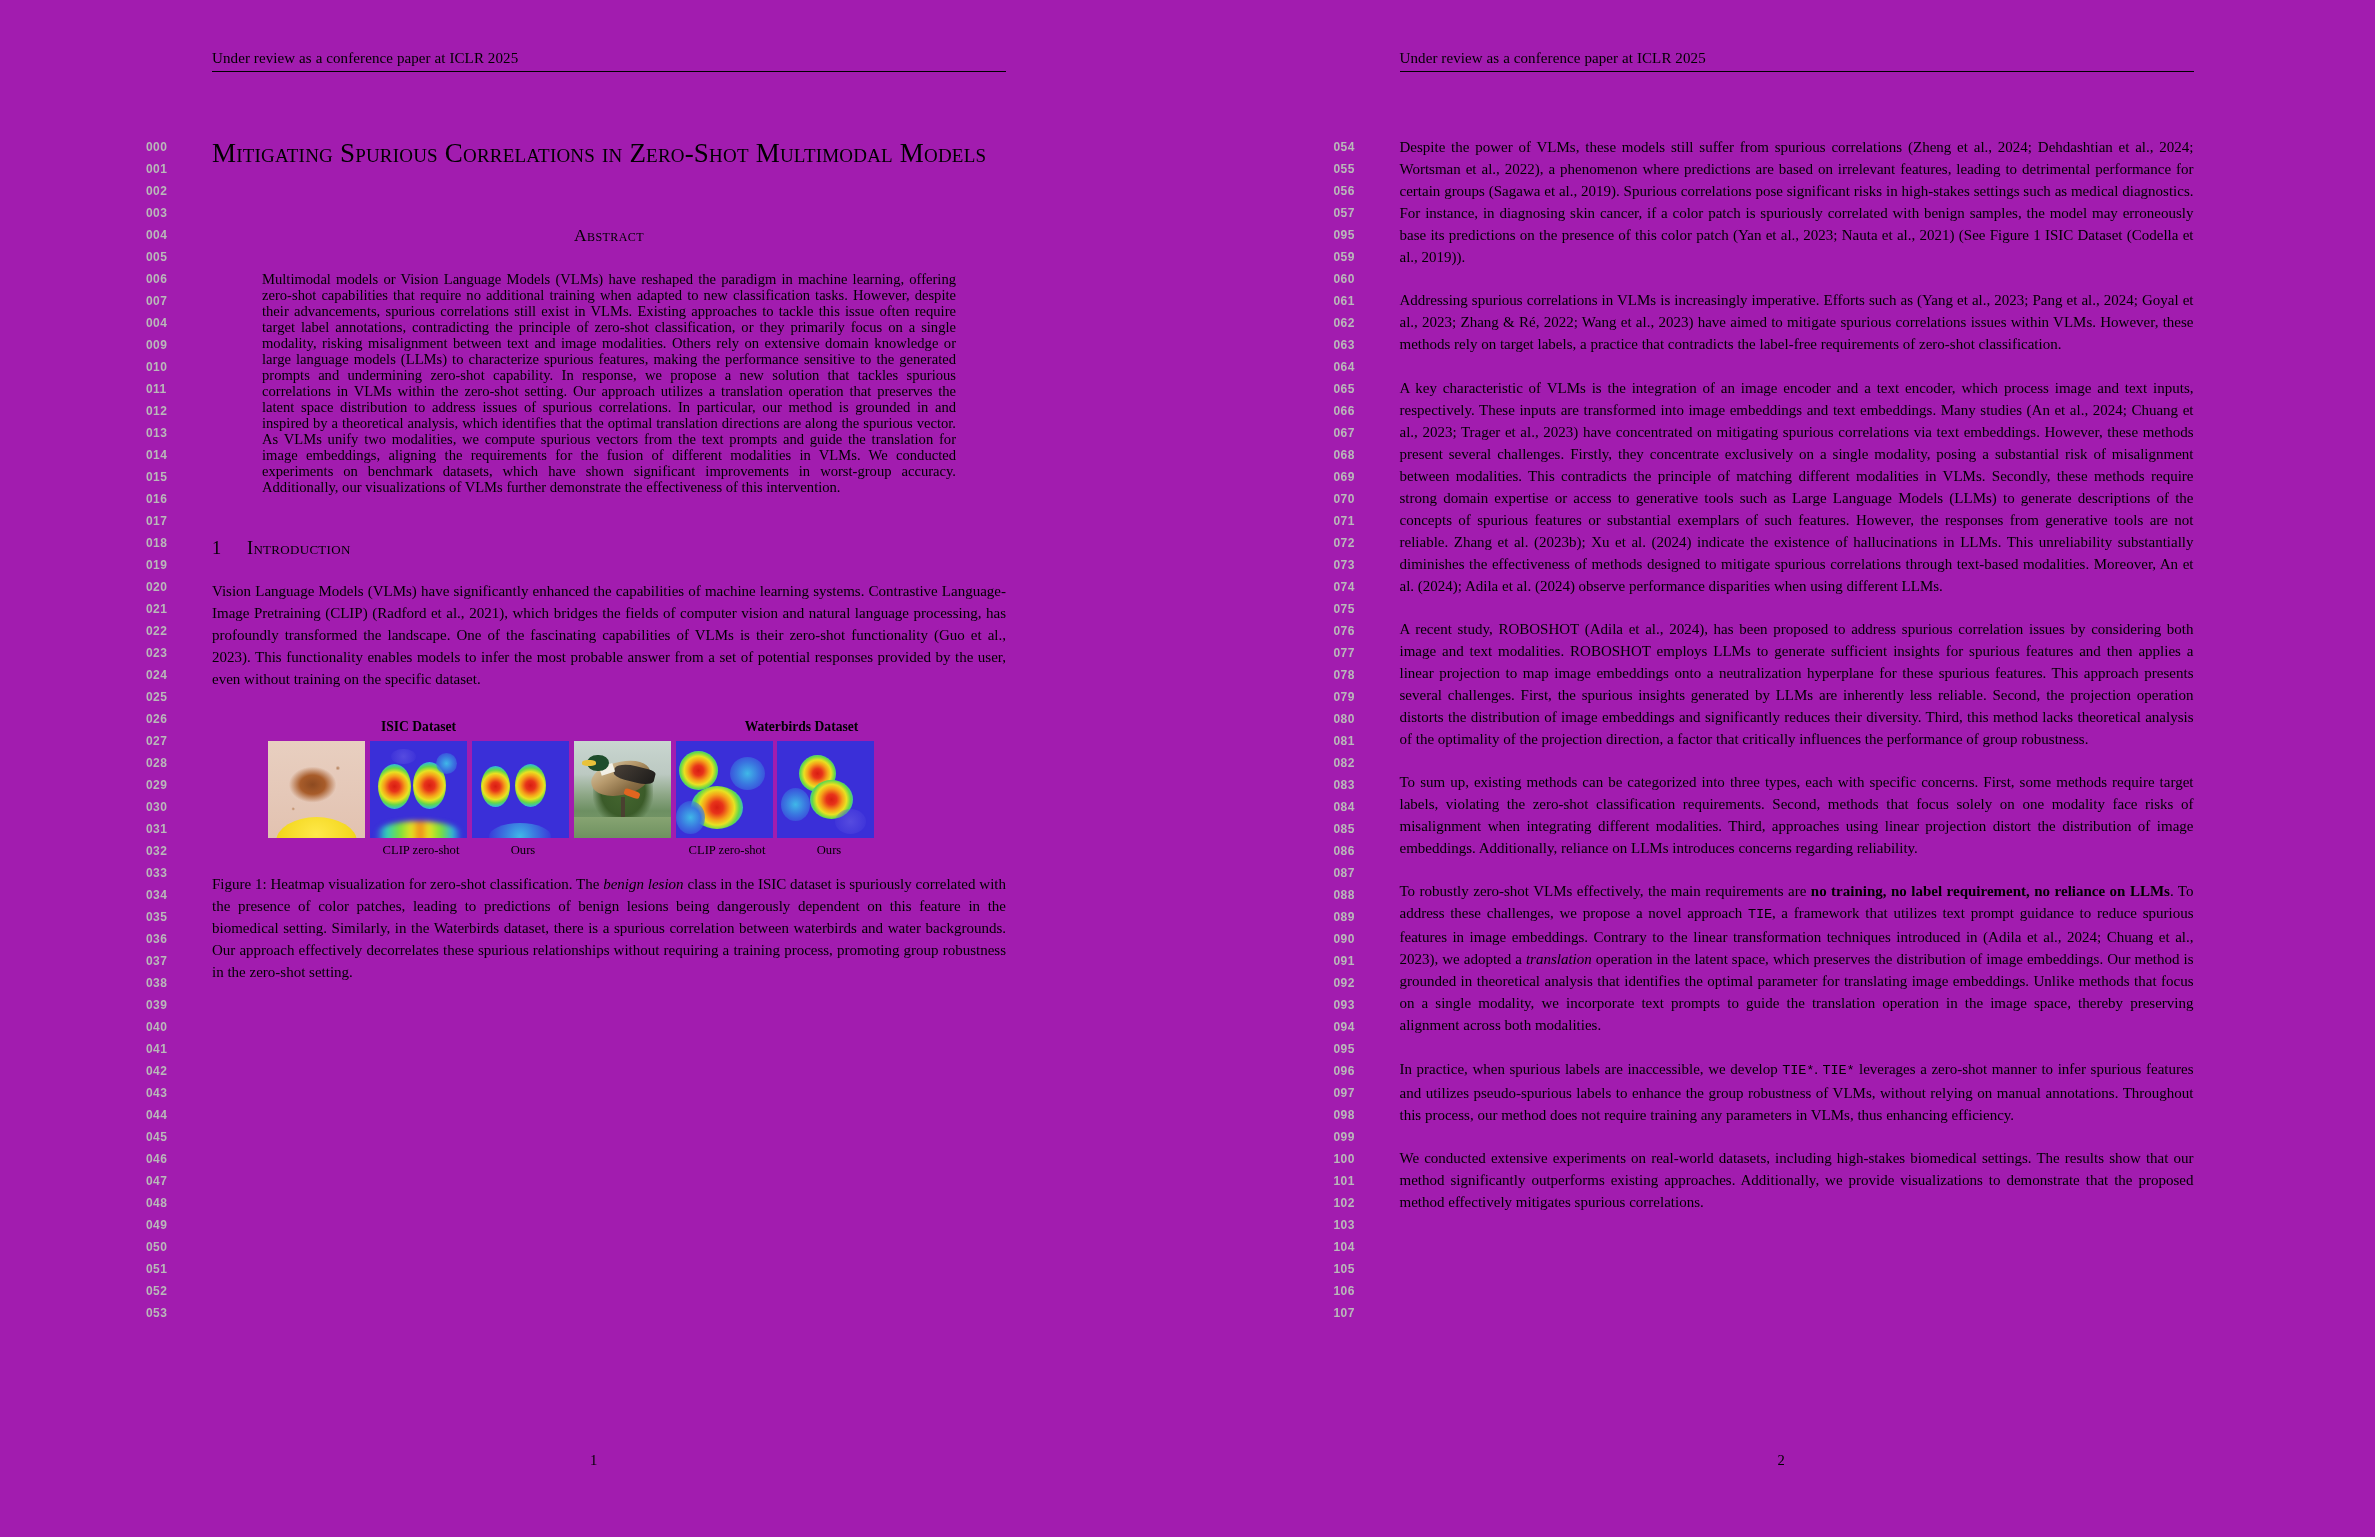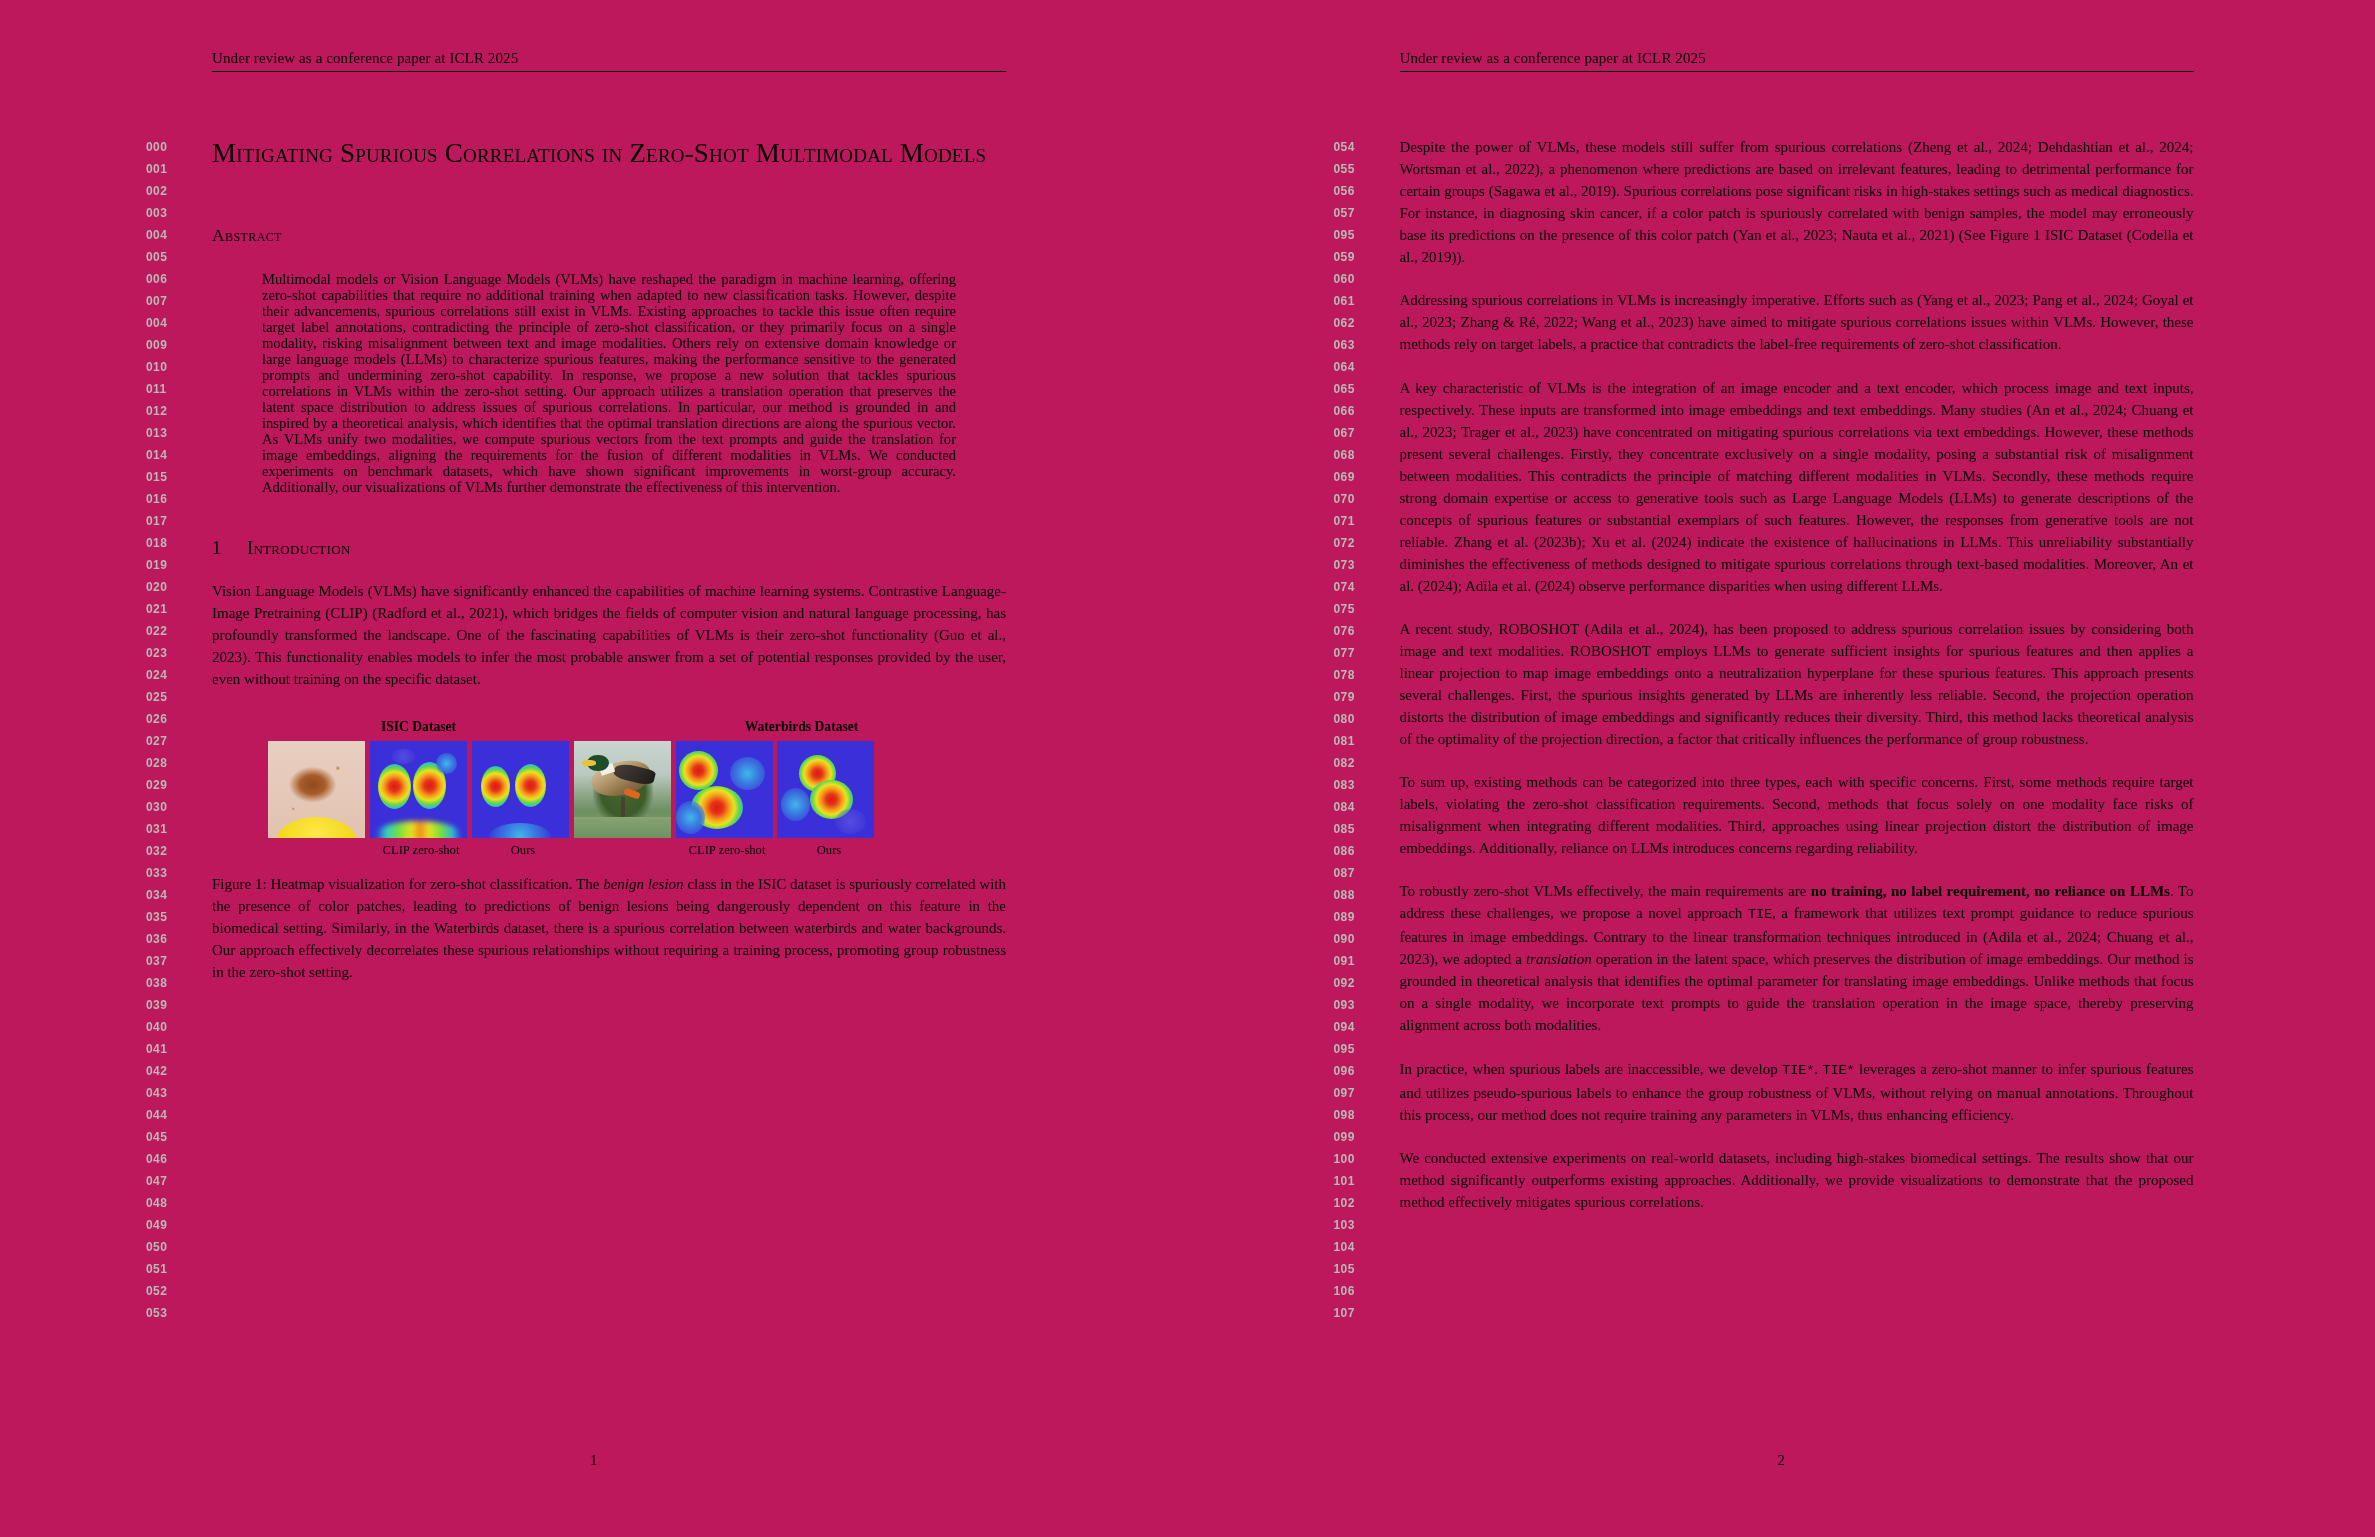--- a/index.html
+++ b/index.html
@@ -1,17 +1,17 @@
 <!DOCTYPE html>
 <html><head>
 <meta charset="utf-8">
 <style>
   html,body{margin:0;padding:0;background:#ffffff;}
   body{width:2375px;height:1537px;font-family:"Liberation Serif",serif;color:#000;}
-  .spread{width:2375px;height:1537px;display:flex;background:#be185d;position:relative;}
+  .spread{width:2375px;height:1537px;display:flex;background:#a21caf;position:relative;}
   .page{width:1188px;height:1537px;position:relative;box-sizing:border-box;}
 
   
   .runhead{position:absolute;top:50px;left:212px;width:794px;font-size:15px;letter-spacing:0.1px;}
   .runhead .rh-text{display:block;padding-bottom:3.9px;}
   .runhead .rh-rule{display:block;border-bottom:1.6px solid #000;width:100%;}
 
   
   .col{position:absolute;left:212px;top:136px;width:794px;}
   .linenums{position:absolute;left:146px;top:0;width:45px;}
@@ -20,21 +20,21 @@
 
   h1.title{font-size:27px;font-weight:normal;font-variant:small-caps;
            line-height:35px;margin:0;letter-spacing:0.2px;text-align:justify;
            text-align-last:left;}
 
   .authors{margin-top:54px;font-size:15px;line-height:19.4px;}
   .authors .nm{font-weight:bold;}
   .authors .sub{}
 
   h2.absh{font-size:17.5px;font-weight:normal;font-variant:small-caps;
-          text-align:left;margin:54px 0 0 0;letter-spacing:0.4px;}
+          text-align:center;margin:54px 0 0 0;letter-spacing:0.4px;}
 
   .abstract{margin:25px 50px 0 50px;font-size:14.6px;line-height:16px;
             text-align:justify;hyphens:none;}
 
   h2.sec{font-size:18.4px;font-weight:normal;font-variant:small-caps;margin:43px 0 0 0;letter-spacing:0.3px;}
   h2.sec .num{font-variant:normal;display:inline-block;width:35px;}
 
   p.para{font-size:15px;line-height:22px;text-align:justify;margin:21.3px 0 0 0;}
   .b{font-weight:bold;}
   .it{font-style:italic;}

